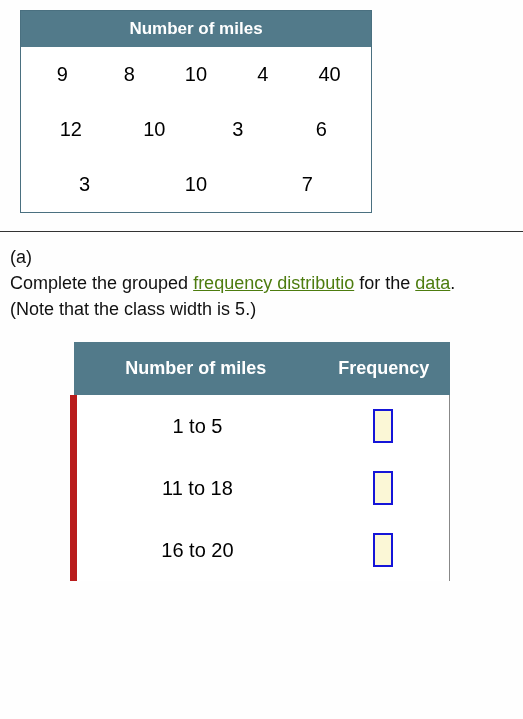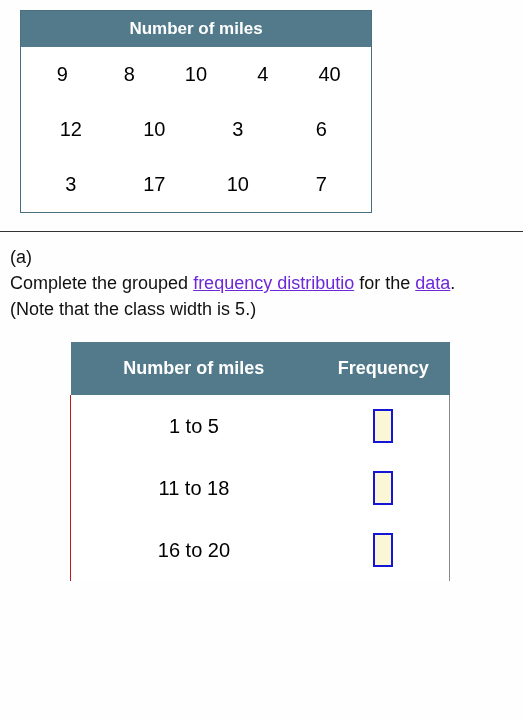--- a/index.html
+++ b/index.html
@@ -53,21 +53,21 @@
     display: inline-block;
     vertical-align: top;
     width: 30px;
   }
   .q-text {
     display: inline-block;
     vertical-align: top;
     width: 470px;
   }
   .link {
-    color: #6d28d9;
+    color: #4d7c0f;
     text-decoration: underline;
     cursor: pointer;
   }
   .freq-table-wrap {
     padding: 20px 0 0 70px;
   }
   .freq-table {
     width: 380px;
     border-collapse: collapse;
   }
@@ -82,21 +82,21 @@
     text-align: center;
   }
   .freq-header .col-miles {
     width: 65%;
   }
   .freq-header .col-freq {
     width: 35%;
   }
   .freq-body {
     background: #ffffff;
-    border-left: 1px solid #b91c1c;
+    border-left: 7px solid #b91c1c;
     border-right: 1px solid #888;
   }
   .freq-row td {
     padding: 14px 0;
     text-align: center;
     font-size: 20px;
   }
   .input-box {
     display: inline-block;
     width: 16px;
@@ -121,21 +121,20 @@
         <div class="data-cell">40</div>
       </div>
       <div class="data-row">
         <div class="data-cell">12</div>
         <div class="data-cell">10</div>
         <div class="data-cell">3</div>
         <div class="data-cell">6</div>
       </div>
       <div class="data-row">
         <div class="data-cell">3</div>
-        <div class="data-cell">17</div>
         <div class="data-cell">10</div>
         <div class="data-cell">7</div>
       </div>
     </div>
   </div>
 </div>
 
 <hr class="hr-line">
 
 <div class="question-wrap">

